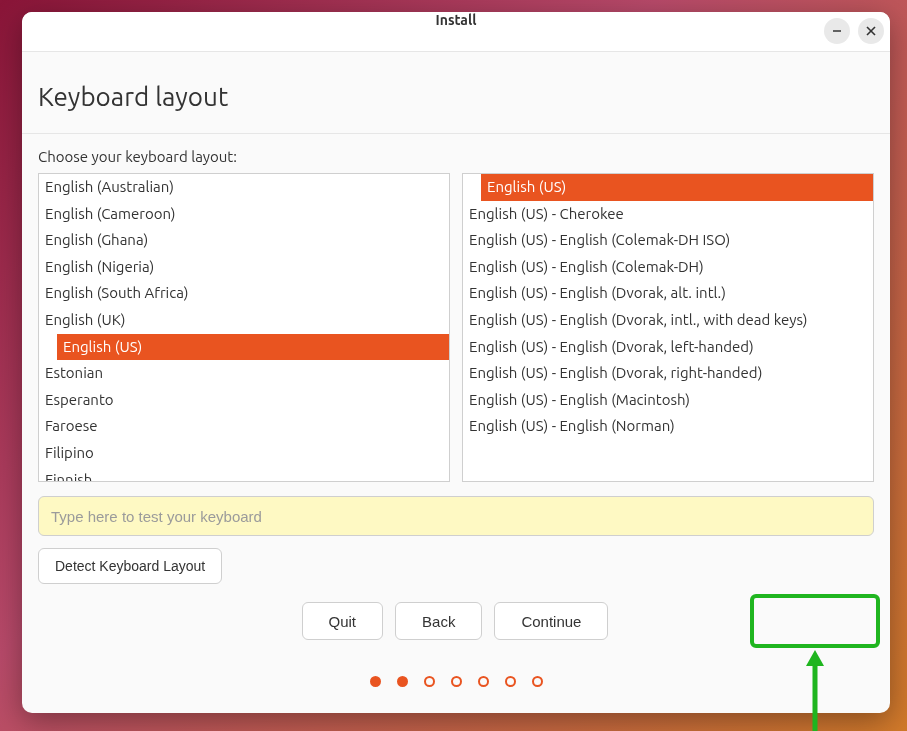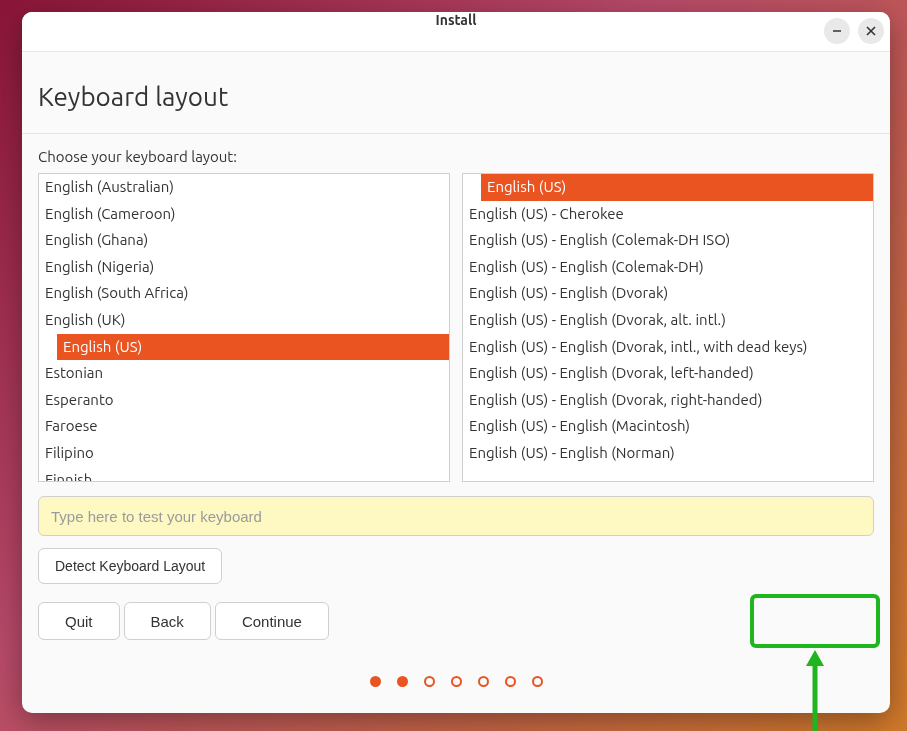--- a/index.html
+++ b/index.html
@@ -132,22 +132,22 @@
     border: 1px solid #cfcfcf;
     border-radius: 6px;
     background: #fff;
     font-size: 14px;
     color: #333;
     cursor: pointer;
   }
   .nav-buttons {
     margin-top: 18px;
     display: flex;
-    justify-content: flex-start;
-    gap: 4px;
+    justify-content: center;
+    gap: 12px;
     padding-right: 2px;
   }
   .nav-btn {
     height: 38px;
     padding: 0 26px;
     border: 1px solid #cfcfcf;
     border-radius: 6px;
     background: #fff;
     font-size: 15px;
     color: #333;
@@ -219,21 +219,20 @@
           <div class="list-item">Esperanto</div>
           <div class="list-item">Faroese</div>
           <div class="list-item">Filipino</div>
           <div class="list-item">Finnish</div>
         </div>
       <div class="listbox" id="variant-list">
           <div class="list-item selected">English (US)</div>
           <div class="list-item">English (US) - Cherokee</div>
           <div class="list-item">English (US) - English (Colemak-DH ISO)</div>
           <div class="list-item">English (US) - English (Colemak-DH)</div>
-          <div class="list-item">English (US) - English (Dvorak)</div>
           <div class="list-item">English (US) - English (Dvorak, alt. intl.)</div>
           <div class="list-item">English (US) - English (Dvorak, intl., with dead keys)</div>
           <div class="list-item">English (US) - English (Dvorak, left-handed)</div>
           <div class="list-item">English (US) - English (Dvorak, right-handed)</div>
           <div class="list-item">English (US) - English (Macintosh)</div>
           <div class="list-item">English (US) - English (Norman)</div>
         </div>
     </div>
 
     <input class="test-input" type="text" placeholder="Type here to test your keyboard" style="">

